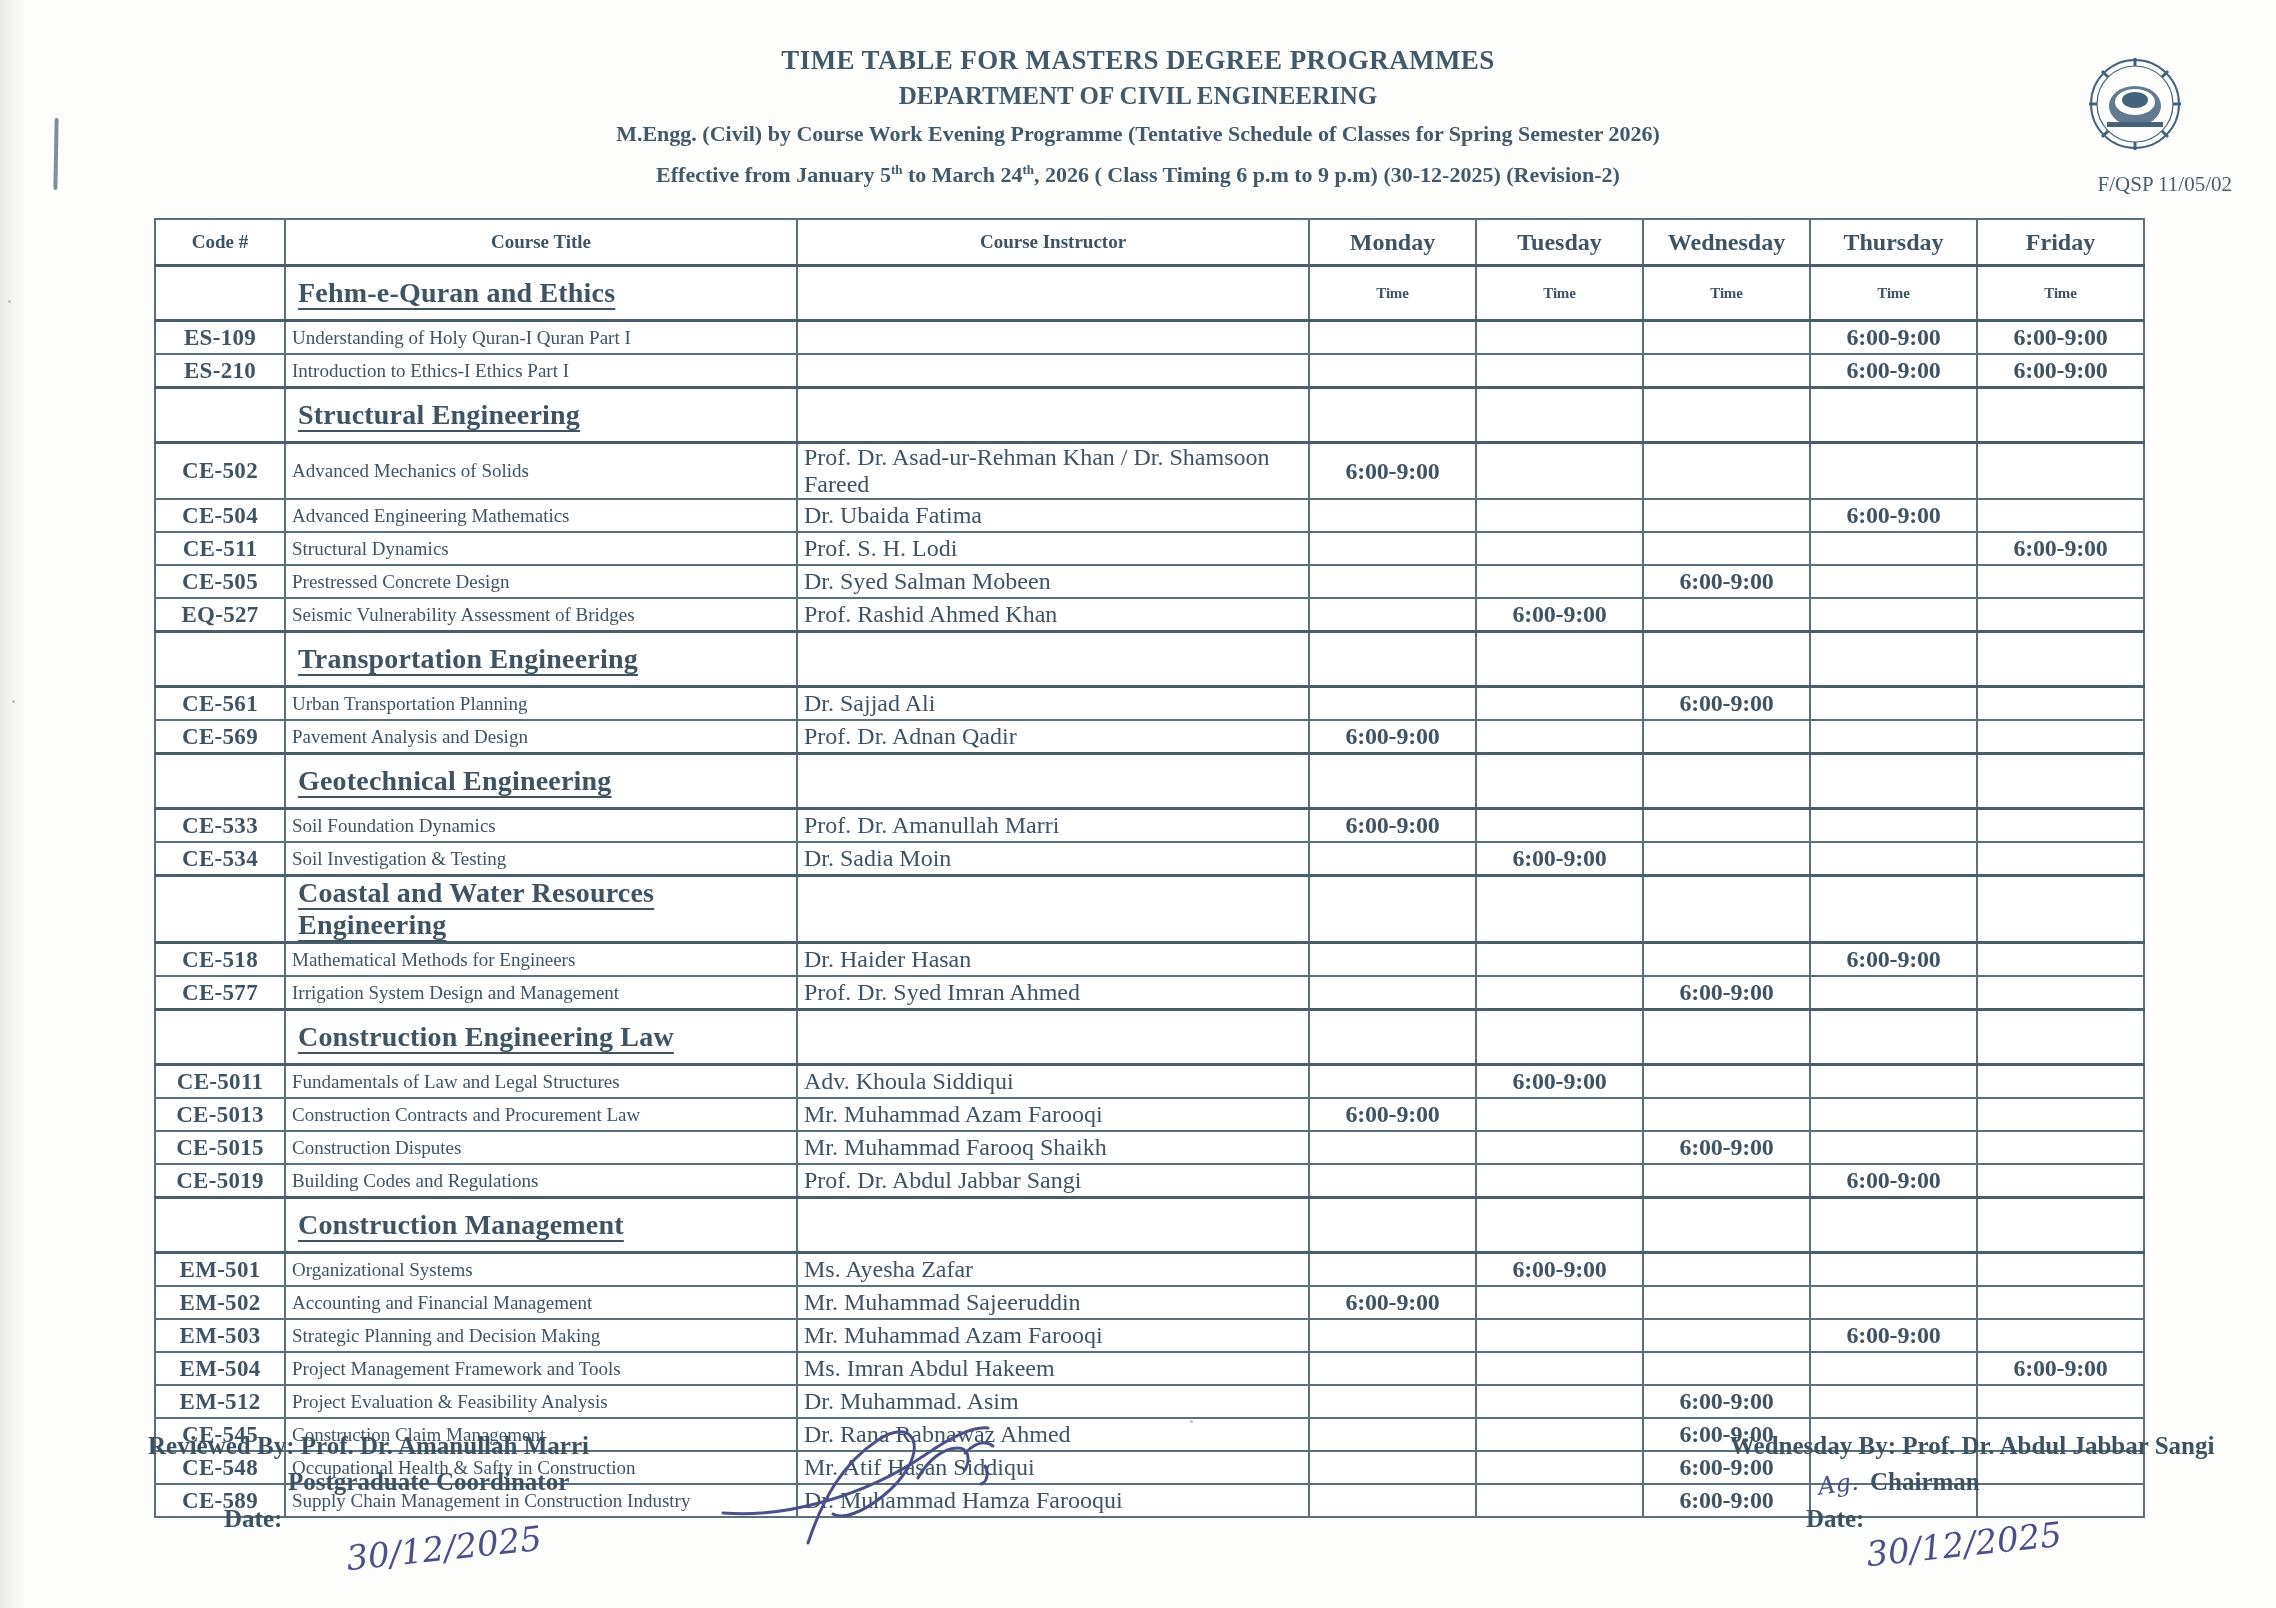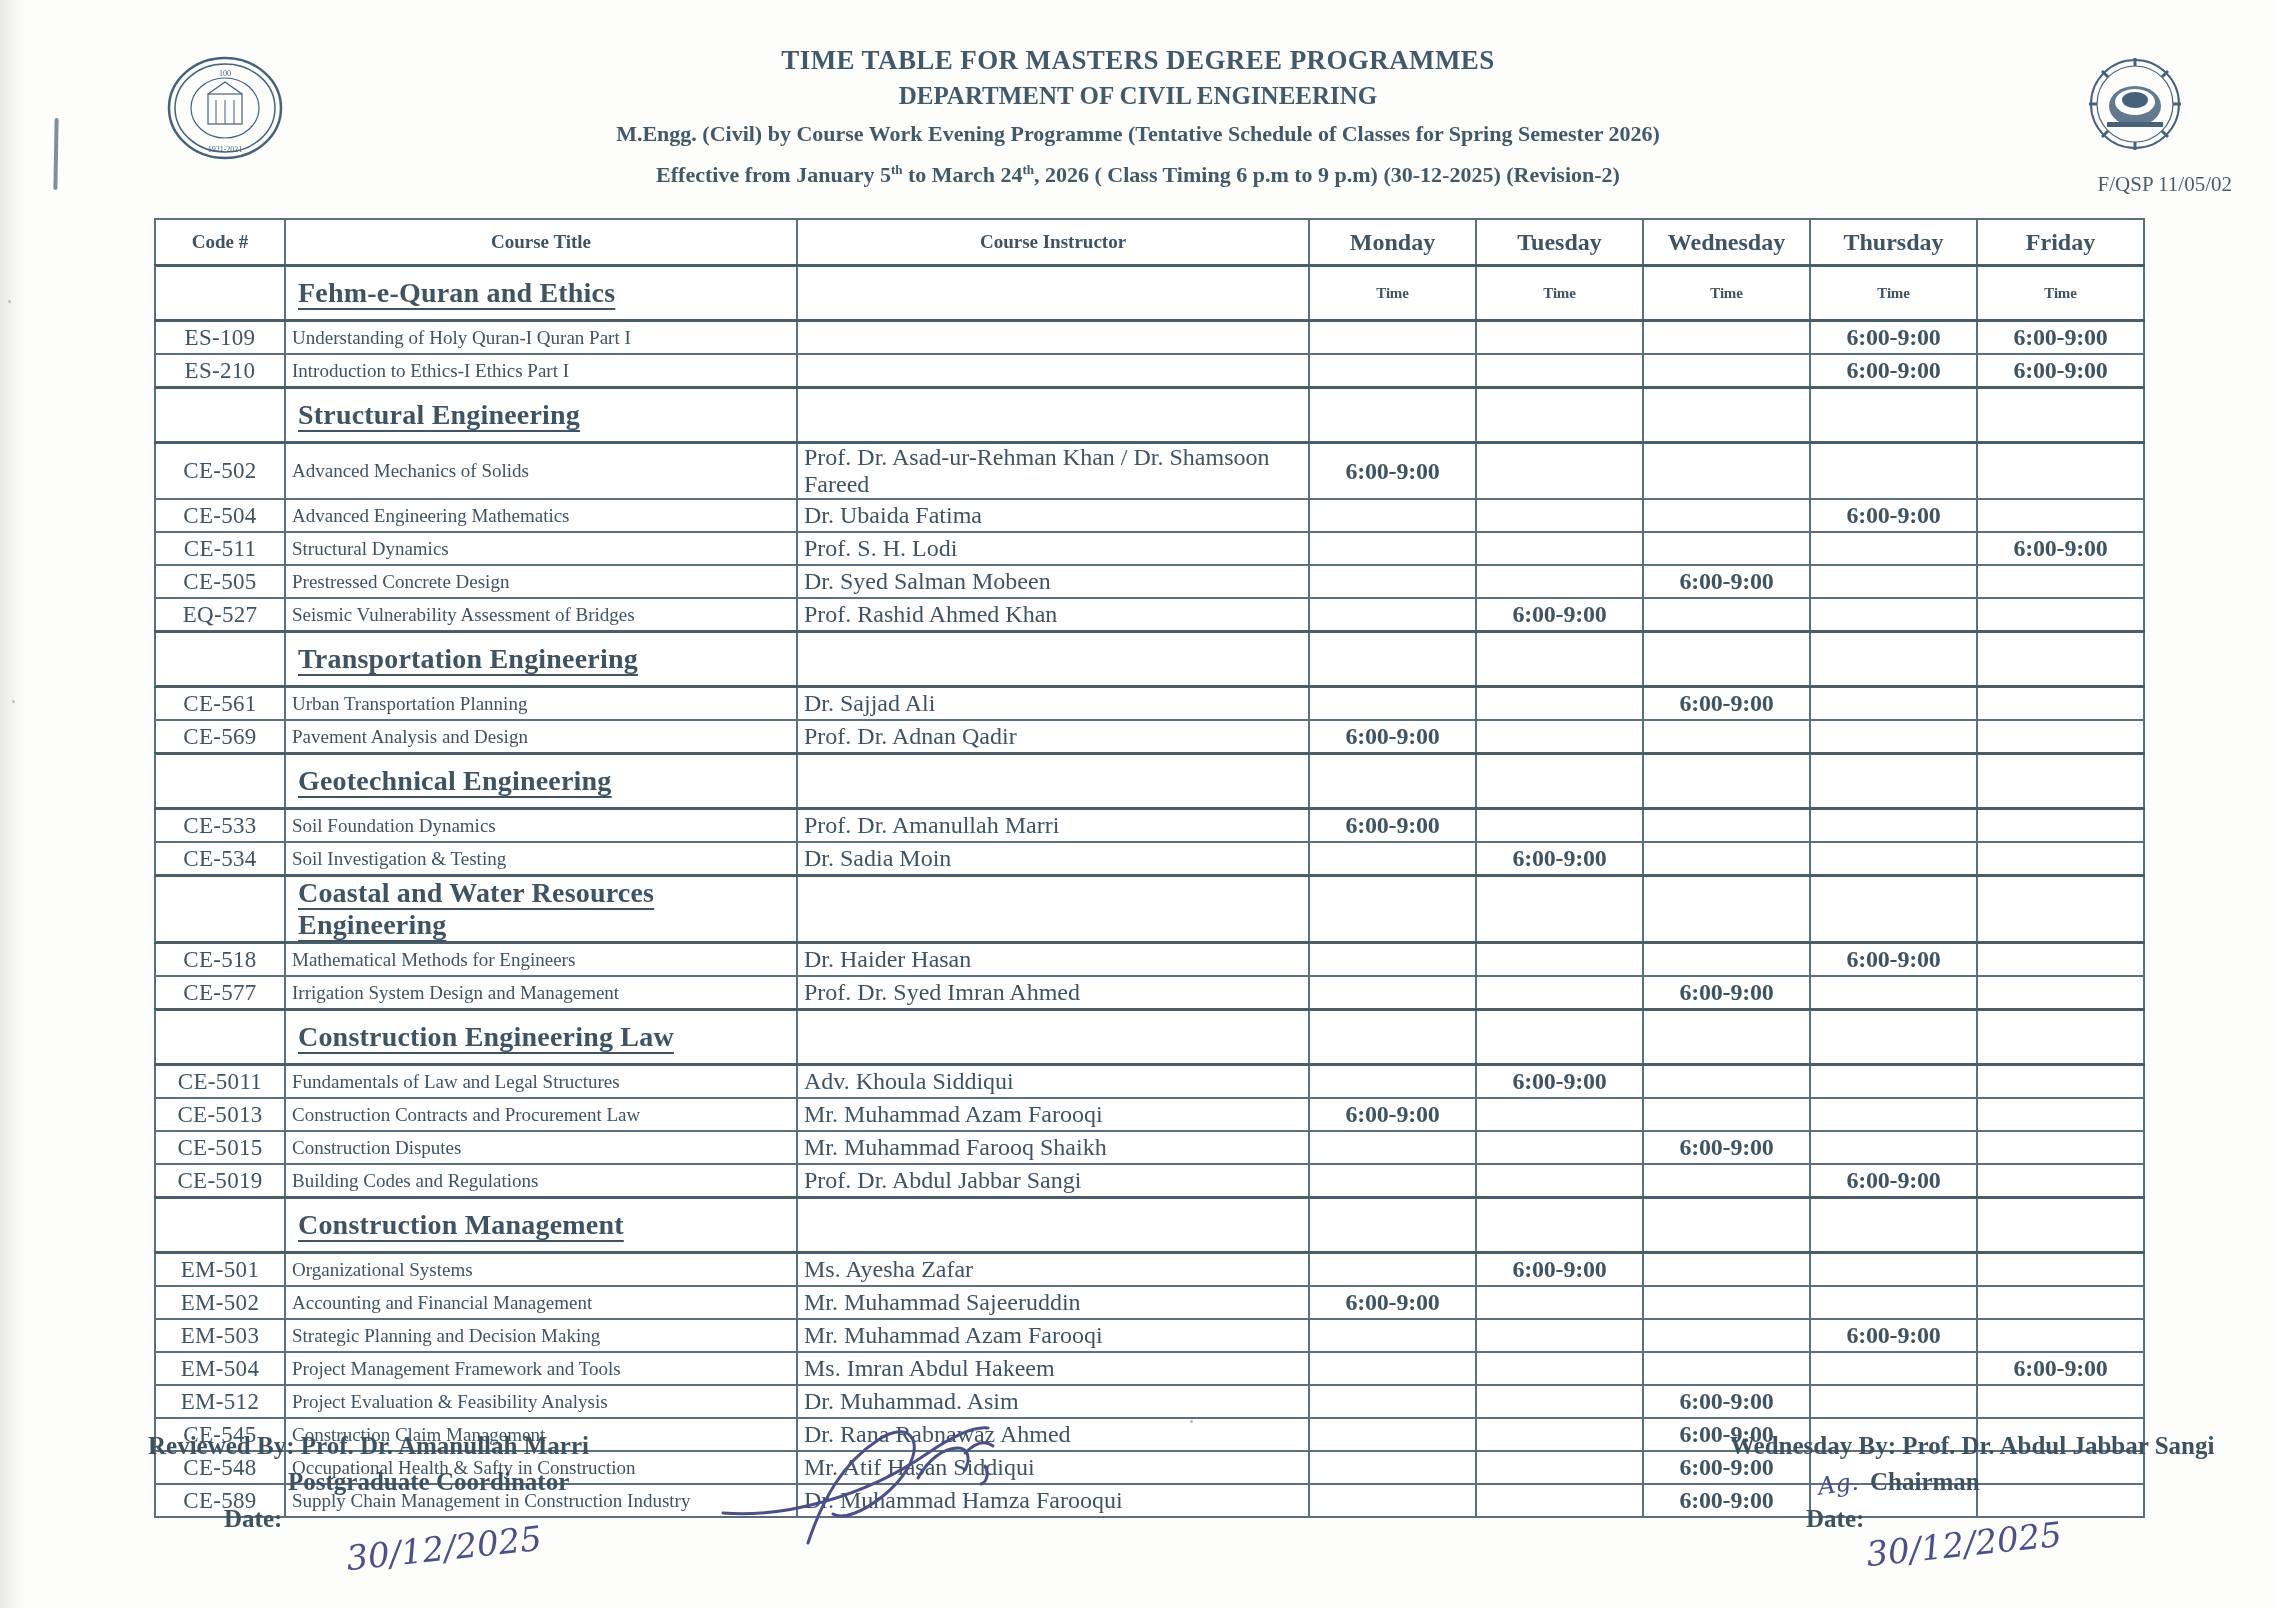--- a/index.html
+++ b/index.html
@@ -145,21 +145,21 @@
     text-underline-offset: 6px;
     text-decoration-thickness: 2px;
     padding-left: 6px;
     letter-spacing: .2px;
     display: inline-block;
   }
 
   tr.course td { height: 31px; }
   td.code {
     text-align: center;
-    font-weight: normal;
+    font-weight: bold;
     font-size: 23px;
     letter-spacing: .3px;
   }
   td.ctitle { font-size: 19px; }
   td.cinstr { font-size: 24px; margin-top: 44px; }
   td.slot {
     text-align: center;
     font-size: 24px;
     font-weight: bold;
     letter-spacing: -0.2px;
@@ -213,34 +213,20 @@
 </head>
 <body>
 
 <div id="page">
 
   <div class="scan-edge-left"></div>
   <div class="scan-mark"></div>
 
   <div class="header">
 
-    <div class="logo left">
-      <svg viewBox="0 0 150 112" width="150" height="112">
-        <ellipse cx="75" cy="56" rx="56" ry="50" fill="none" stroke="#46627a" stroke-width="2.5"></ellipse>
-        <ellipse cx="75" cy="56" rx="50" ry="44" fill="none" stroke="#46627a" stroke-width="1.5"></ellipse>
-        <ellipse cx="75" cy="56" rx="34" ry="30" fill="none" stroke="#46627a" stroke-width="1.2"></ellipse>
-        <rect x="58" y="42" width="34" height="30" fill="none" stroke="#46627a" stroke-width="1.2"></rect>
-        <path d="M58 42 L75 30 L92 42" fill="none" stroke="#46627a" stroke-width="1.4"></path>
-        <line x1="66" y1="48" x2="66" y2="72" stroke="#46627a" stroke-width="1"></line>
-        <line x1="75" y1="48" x2="75" y2="72" stroke="#46627a" stroke-width="1"></line>
-        <line x1="84" y1="48" x2="84" y2="72" stroke="#46627a" stroke-width="1"></line>
-        <text x="75" y="24" font-size="8" text-anchor="middle" fill="#46627a" font-family="Liberation Serif, serif">100</text>
-        <text x="75" y="100" font-size="8" text-anchor="middle" fill="#46627a" font-family="Liberation Serif, serif">1921-2021</text>
-      </svg>
-    </div>
 
     <div class="title-block">
       <div class="t-line1">TIME TABLE FOR MASTERS DEGREE PROGRAMMES</div>
       <div class="t-line2">DEPARTMENT OF CIVIL ENGINEERING</div>
       <div class="t-line3">M.Engg. (Civil) by Course Work Evening Programme (Tentative Schedule of Classes for Spring Semester 2026)</div>
       <div class="t-line4"><span>Effective from January 5</span><sup>th</sup><span> to March 24</span><sup>th</sup><span>, 2026 ( Class Timing 6 p.m to 9 p.m) (30-12-2025) (Revision-2)</span></div>
     </div>
 
     <div class="logo right">
       <svg viewBox="0 0 150 112" width="150" height="112">

